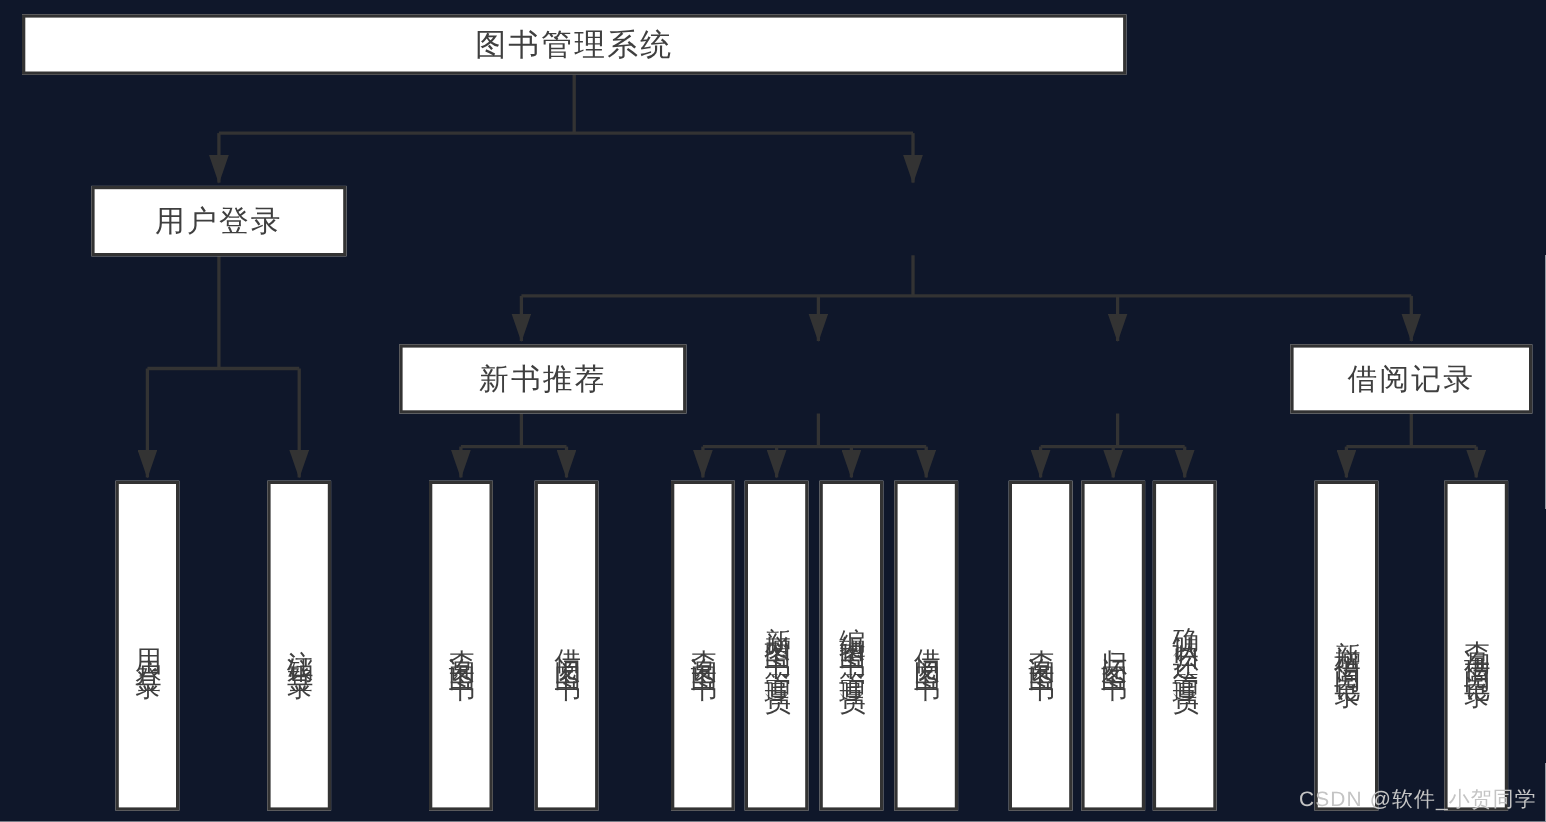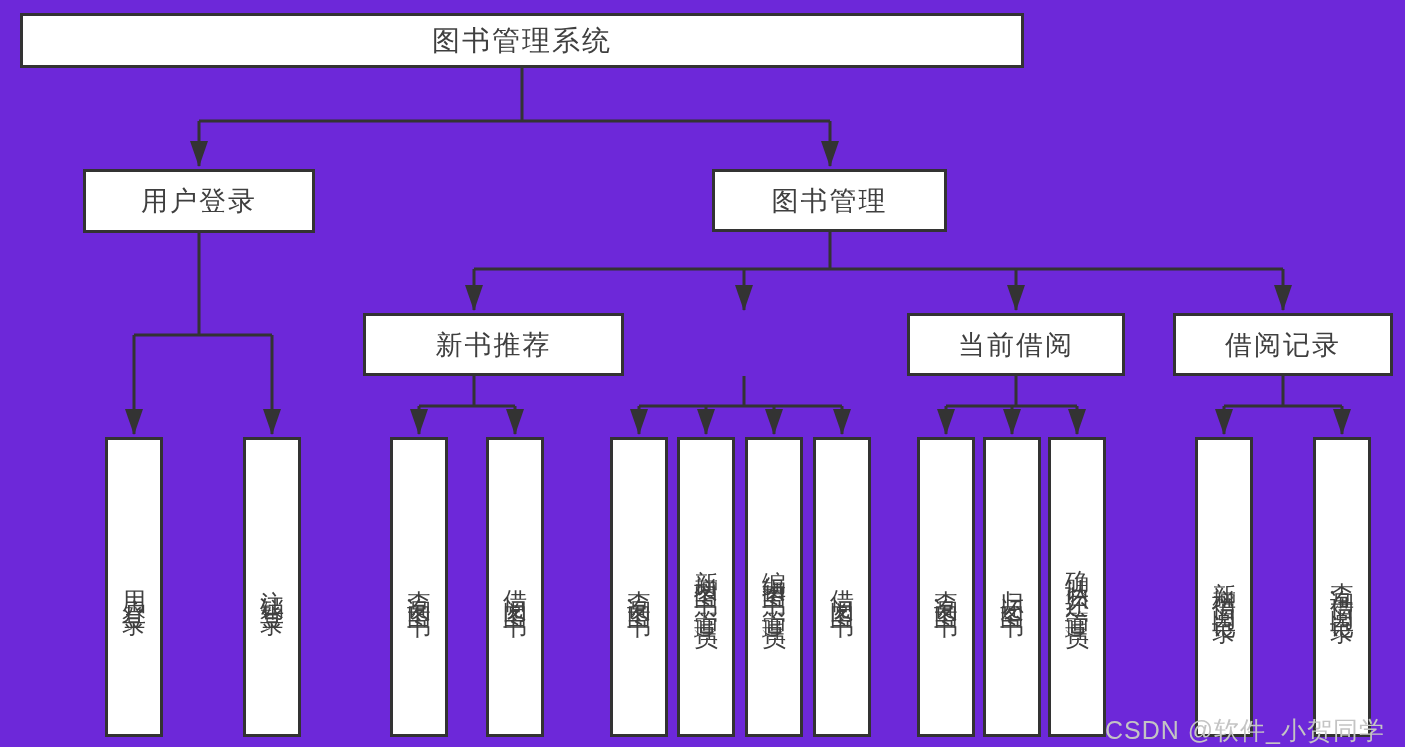--- a/index.html
+++ b/index.html
@@ -1,20 +1,20 @@
 <!DOCTYPE html>
 <html><head>
 <meta charset="utf-8">
 <style>
   html, body { margin: 0; padding: 0; background: #ffffff; }
   .canvas {
     position: relative;
     width: 1405px;
     height: 747px;
-    background: #6d28d9;
+    background: #0f172a;
     font-family: "Liberation Sans", sans-serif;
     overflow: hidden;
   }
   .connectors {
     position: absolute;
     left: 0; top: 0;
     width: 1405px; height: 747px;
   }
   .box {
     position: absolute;
@@ -41,22 +41,22 @@
     writing-mode: vertical-lr;
     text-orientation: mixed;
     font-size: 24px;
     line-height: 1;
     letter-spacing: 8px;
     max-height: 292px;
   }
   .watermark {
     position: absolute;
     top: 714px;
-    right: 20px;
-    font-size: 25px;
+    right: 8px;
+    font-size: 19px;
     color: #c4c4c4;
     letter-spacing: 1px;
     white-space: nowrap;
     z-index: 5;
   }
 </style>
 </head>
 <body>
 
 <div class="canvas">
@@ -101,29 +101,23 @@
     </g>
   </svg>
 
   <div class="box" style="left:20px;top:13px;width:1004px;height:55px">
     <span class="h-label root-label">图书管理系统</span>
   </div>
 
   <div class="box" style="left:83px;top:169px;width:232px;height:64px">
     <span class="h-label">用户登录</span>
   </div>
-  <div class="box" style="left:712px;top:169px;width:235px;height:63px">
-    <span class="h-label">图书管理</span>
-  </div>
 
   <div class="box" style="left:363px;top:313px;width:261px;height:63px">
     <span class="h-label">新书推荐</span>
-  </div>
-  <div class="box" style="left:907px;top:313px;width:218px;height:63px">
-    <span class="h-label">当前借阅</span>
   </div>
   <div class="box" style="left:1173px;top:313px;width:220px;height:63px">
     <span class="h-label">借阅记录</span>
   </div>
 
   <div class="box leaf" style="left:105px">
     <span class="v-label">用户登录</span>
   </div>
   <div class="box leaf" style="left:243px">
     <span class="v-label">注销登录</span>

